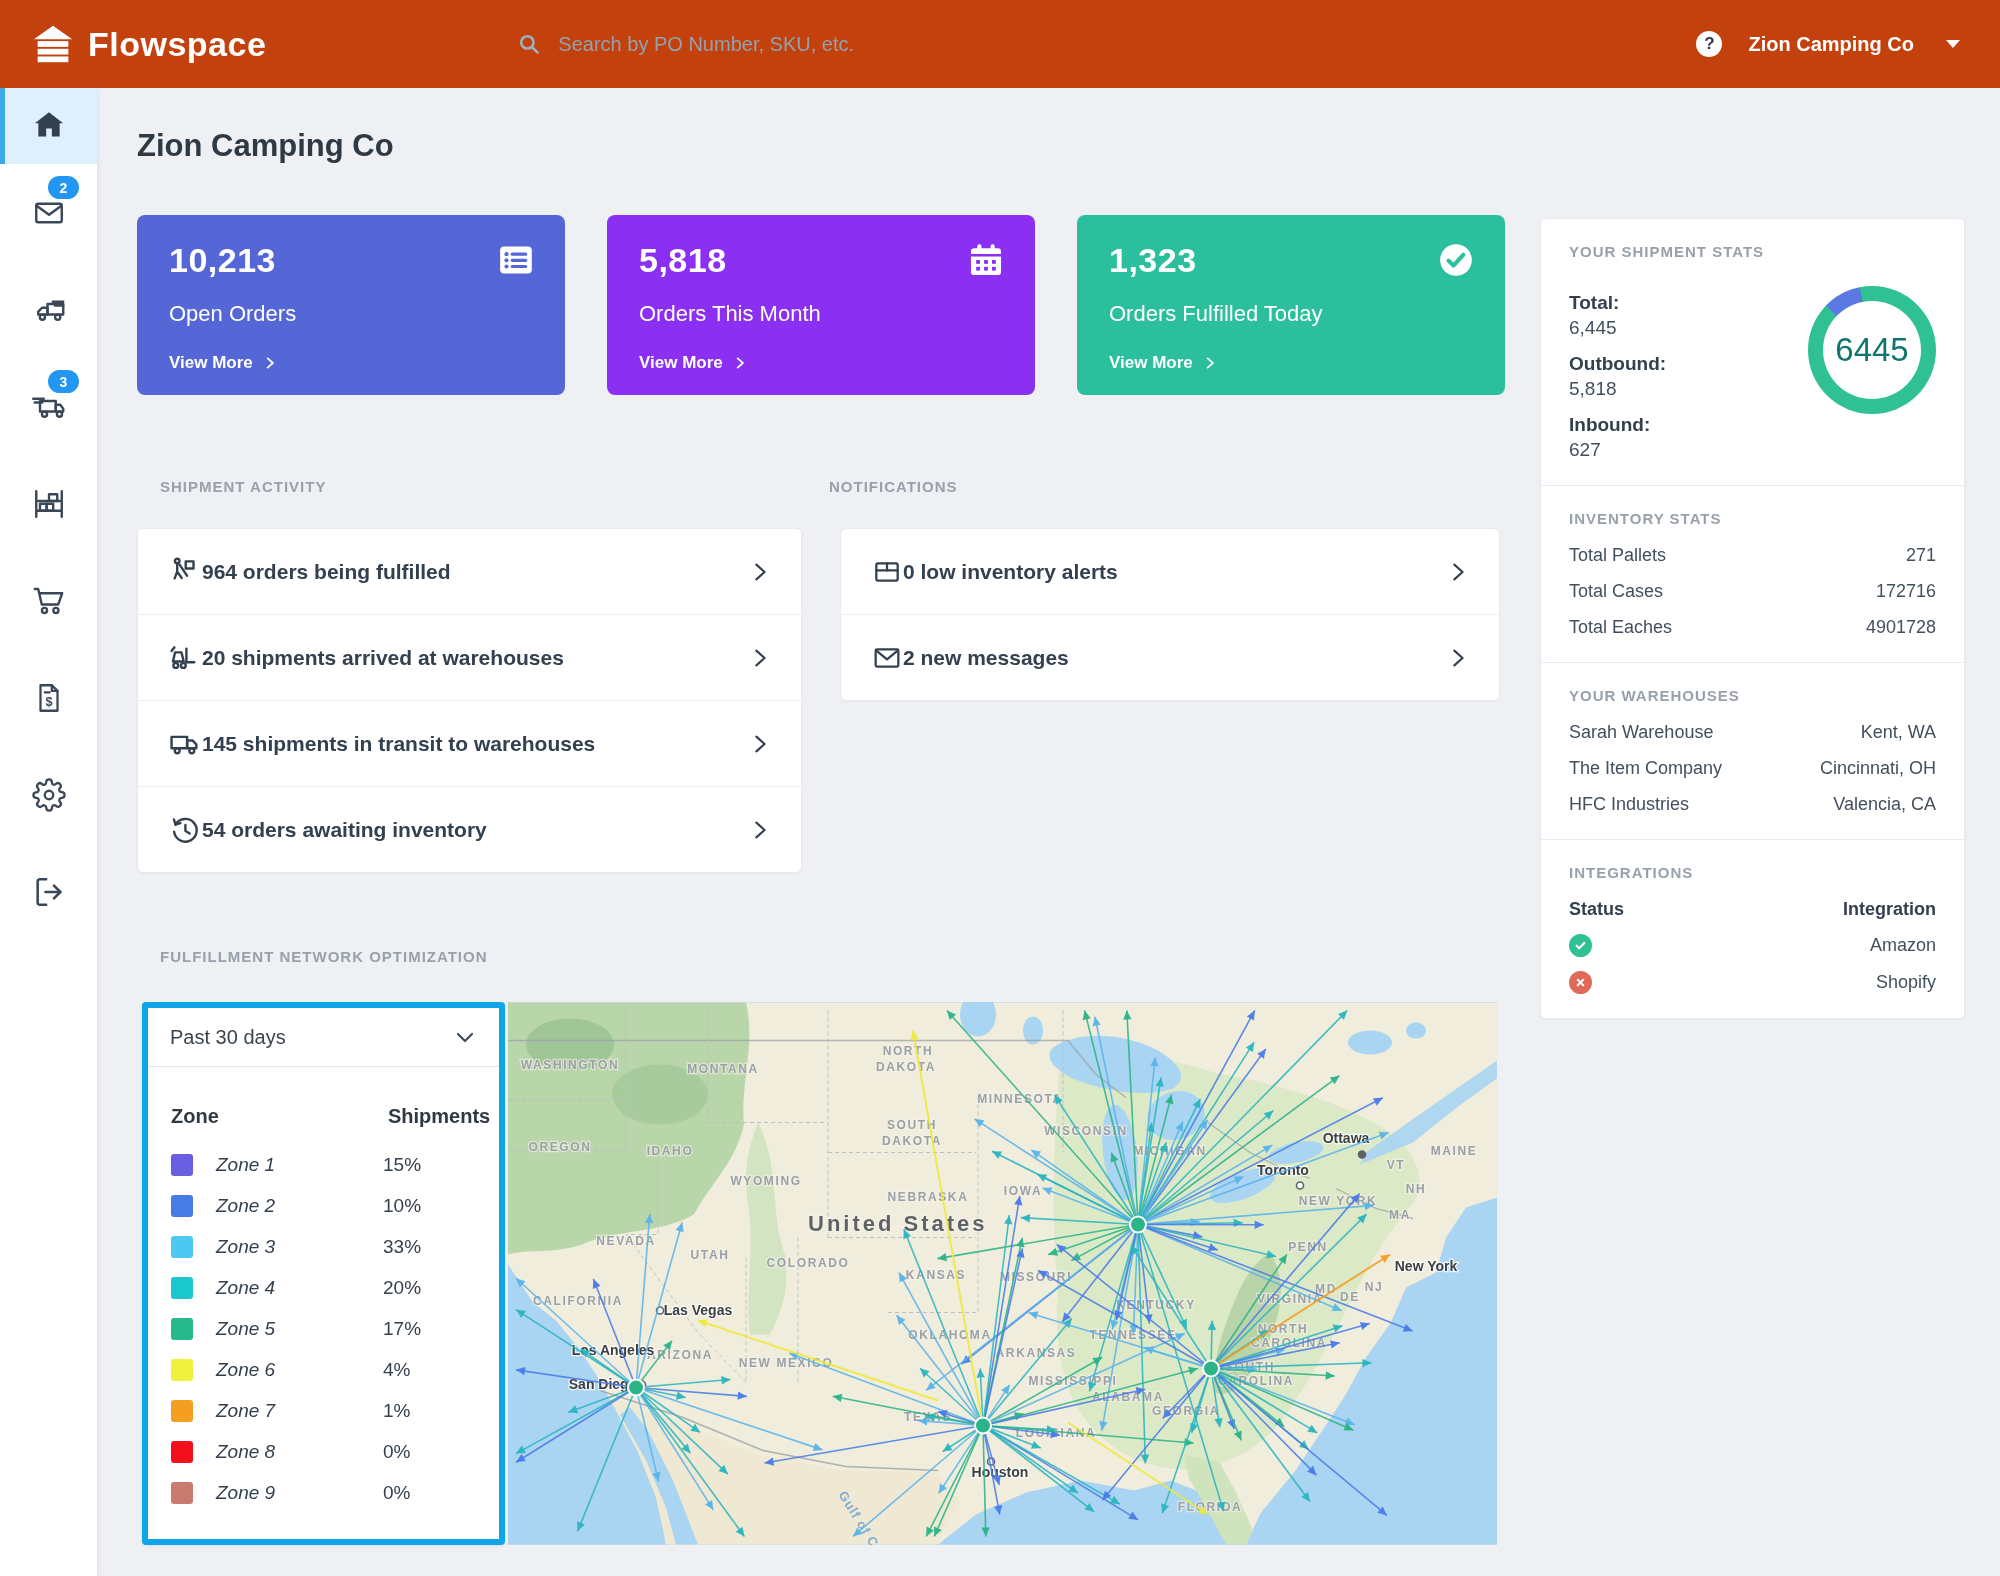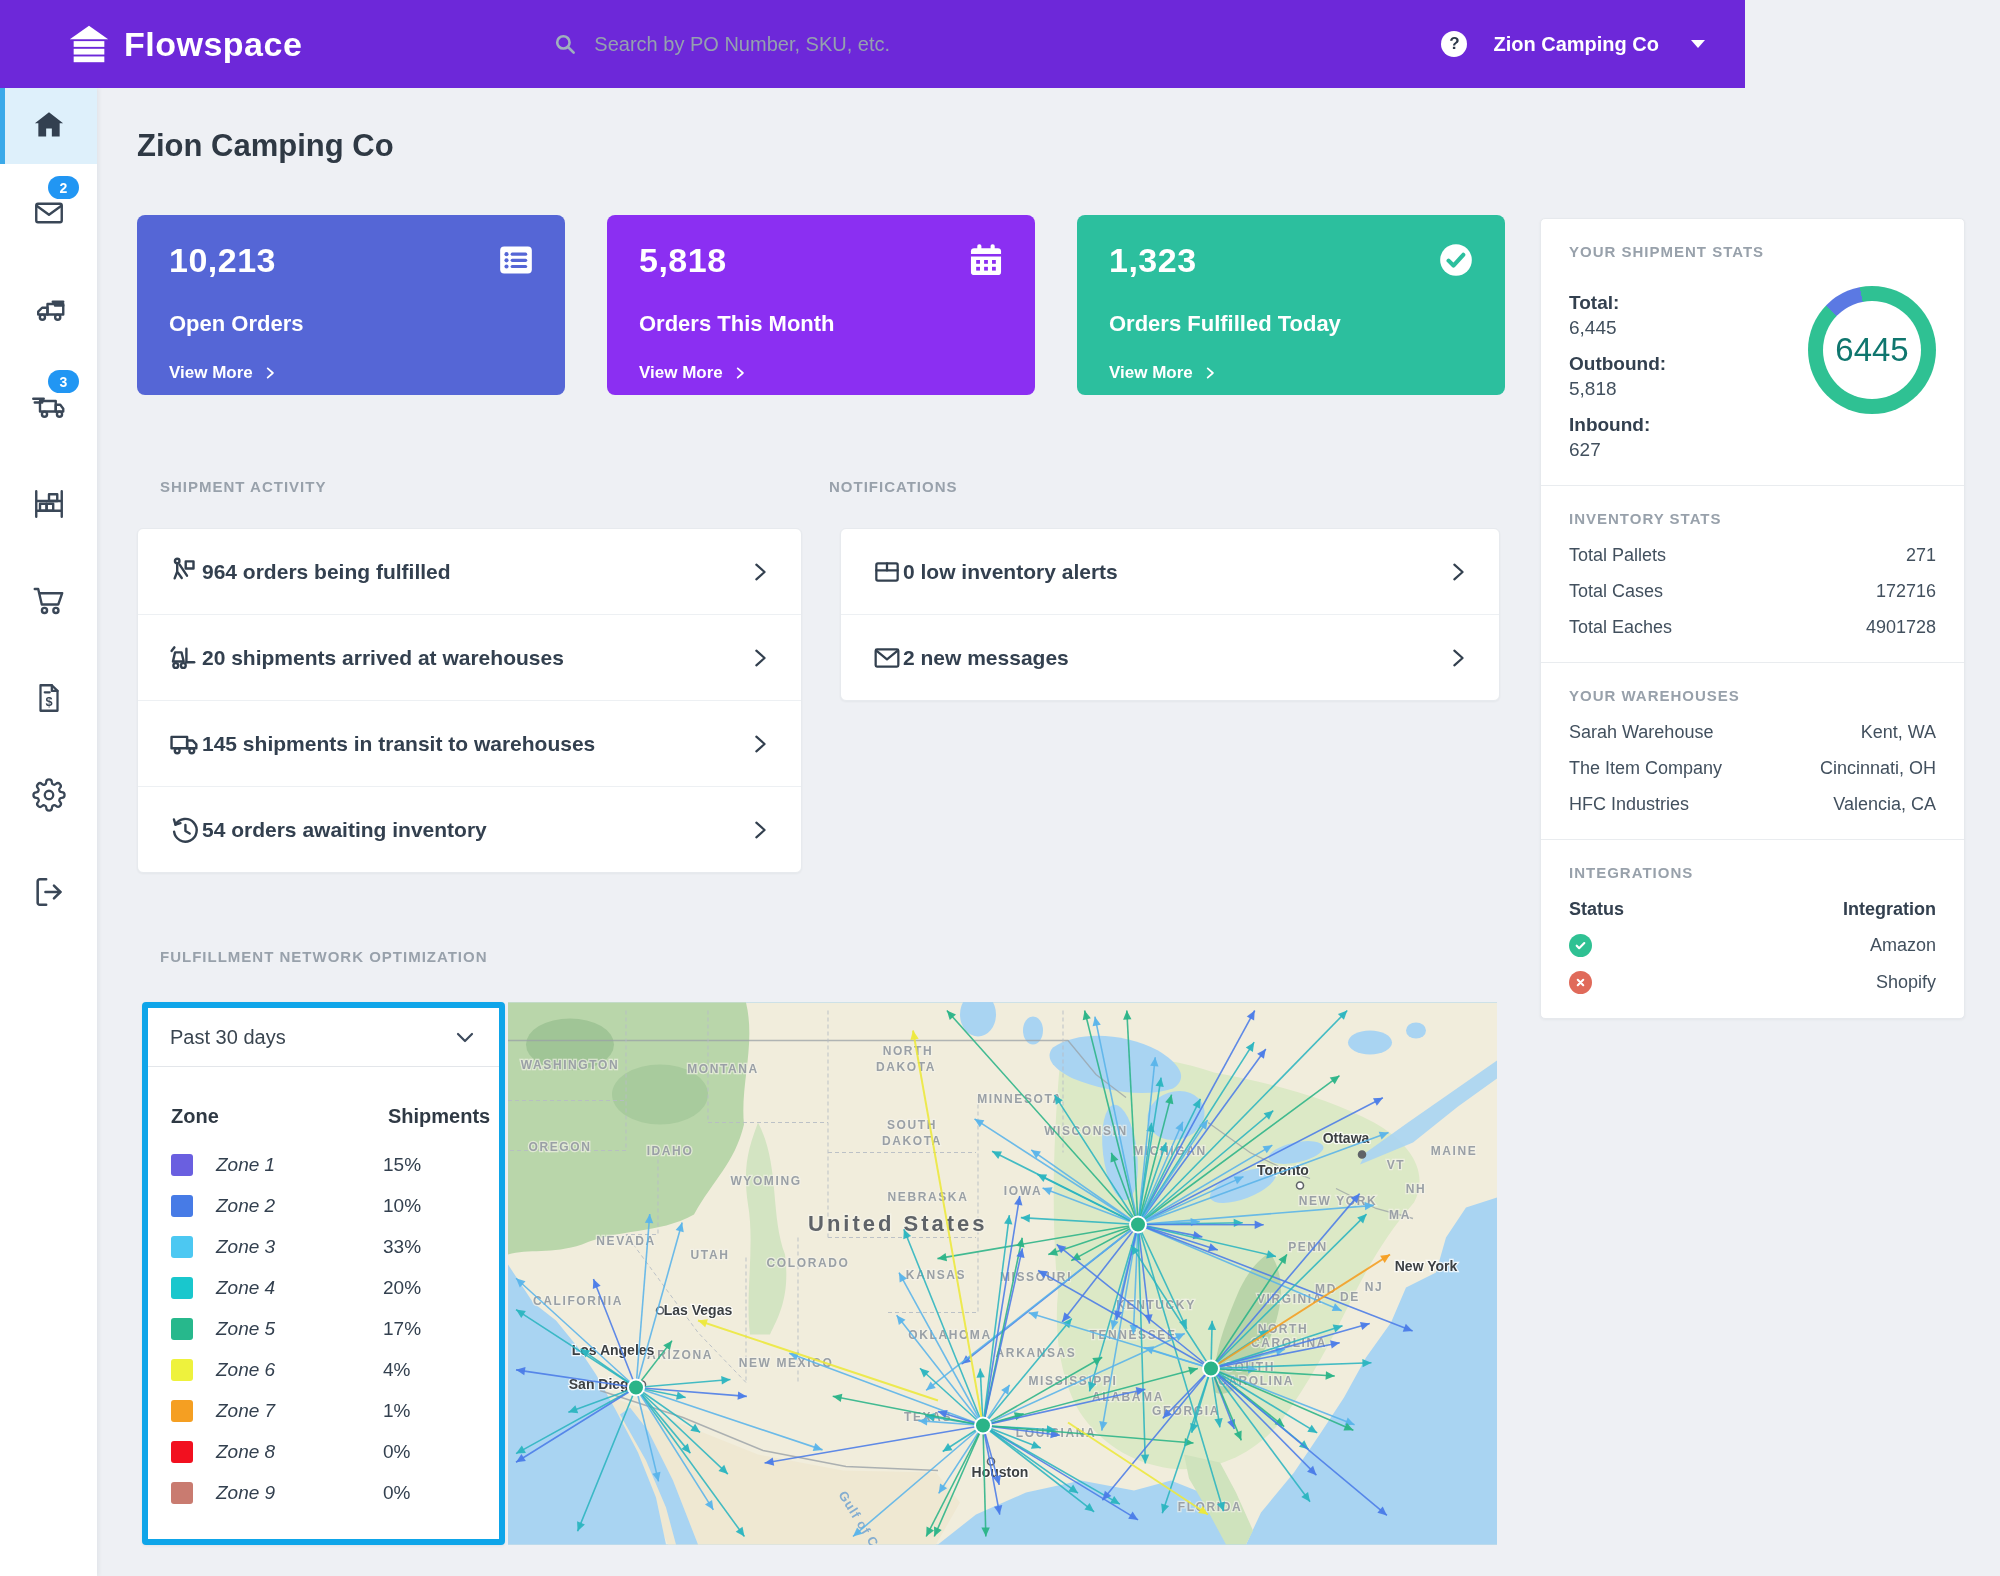--- a/index.html
+++ b/index.html
@@ -1,20 +1,20 @@
 <!DOCTYPE html>
 <html><head>
 <meta charset="utf-8">
 <style>
   html,body{margin:0;padding:0;}
   body{width:2000px;height:1576px;font-family:"Liberation Sans",sans-serif;background:#eef0f4;overflow:hidden;}
   #app{position:relative;width:2000px;height:1576px;background:#eef0f4;}
 
   
-  .topnav{position:absolute;left:0;top:0;width:1709px;height:88px;background:#6d28d9;display:flex;align-items:center;z-index:20;padding-left:36px;}
+  .topnav{position:absolute;left:0;top:0;width:2000px;height:88px;background:#c2410c;display:flex;align-items:center;z-index:20;}
   .brand{display:flex;align-items:center;gap:12px;margin-left:30px;}
   .brand-name{color:#fff;font-size:34px;font-weight:700;letter-spacing:.5px;}
   .nav-search{display:flex;align-items:center;gap:14px;margin-left:250px;flex:1;}
   .nav-search input{background:transparent;border:none;outline:none;color:#dfe5ea;font-size:20px;width:700px;font-family:"Liberation Sans",sans-serif;}
   .nav-search input::placeholder{color:#94a1ae;}
   .nav-right{display:flex;align-items:center;gap:26px;margin-right:40px;}
   .help-circle{width:26px;height:26px;border-radius:50%;background:#fff;color:#2c3949;font-weight:700;font-size:17px;display:flex;align-items:center;justify-content:center;cursor:pointer;}
   .account-name{color:#fff;font-size:20px;font-weight:600;}
   .caret-down{width:0;height:0;border-left:7px solid transparent;border-right:7px solid transparent;border-top:8px solid #fff;margin-left:6px;}
 
@@ -25,21 +25,21 @@
   .side-item.active{background:#def0fb;}
   .side-item.active::before{content:"";position:absolute;left:0;top:0;width:5px;height:100%;background:#3ba9e9;}
   .side-item svg{stroke:#3a4757;}
   .badge{position:absolute;top:12px;right:18px;min-width:23px;height:23px;border-radius:12px;background:#2196f3;color:#fff;font-size:14px;font-weight:700;display:flex;align-items:center;justify-content:center;padding:0 4px;}
 
   
   .page-title{position:absolute;left:137px;top:128px;font-size:31px;font-weight:700;color:#2f3944;}
 
   .stat-card{position:absolute;top:215px;width:428px;height:180px;border-radius:8px;color:#fff;box-sizing:border-box;padding:26px 32px;cursor:pointer;}
   .stat-value{font-size:34px;font-weight:700;letter-spacing:.5px;}
-  .stat-label{font-size:22px;font-weight:700;margin-top:31px;}
+  .stat-label{font-size:22px;font-weight:400;margin-top:21px;}
   .stat-cta{display:flex;align-items:center;gap:10px;font-size:17px;font-weight:600;margin-top:26px;}
   .stat-icon{position:absolute;top:26px;right:30px;}
 
   .section-label{position:absolute;font-size:15px;font-weight:600;color:#98a1ab;letter-spacing:1px;}
 
   .list-card{position:absolute;background:#fff;border:1px solid #e7eaee;border-radius:6px;box-shadow:0 1px 2px rgba(40,50,60,.05);box-sizing:border-box;}
   .list-row{height:85px;display:flex;align-items:center;padding:0 30px;border-bottom:1px solid #edf0f3;cursor:pointer;}
   .list-row:last-child{border-bottom:none;}
   .list-row svg{stroke:#33404f;flex-shrink:0;}
   .list-row-text{font-size:21px;font-weight:600;color:#33404f;}

